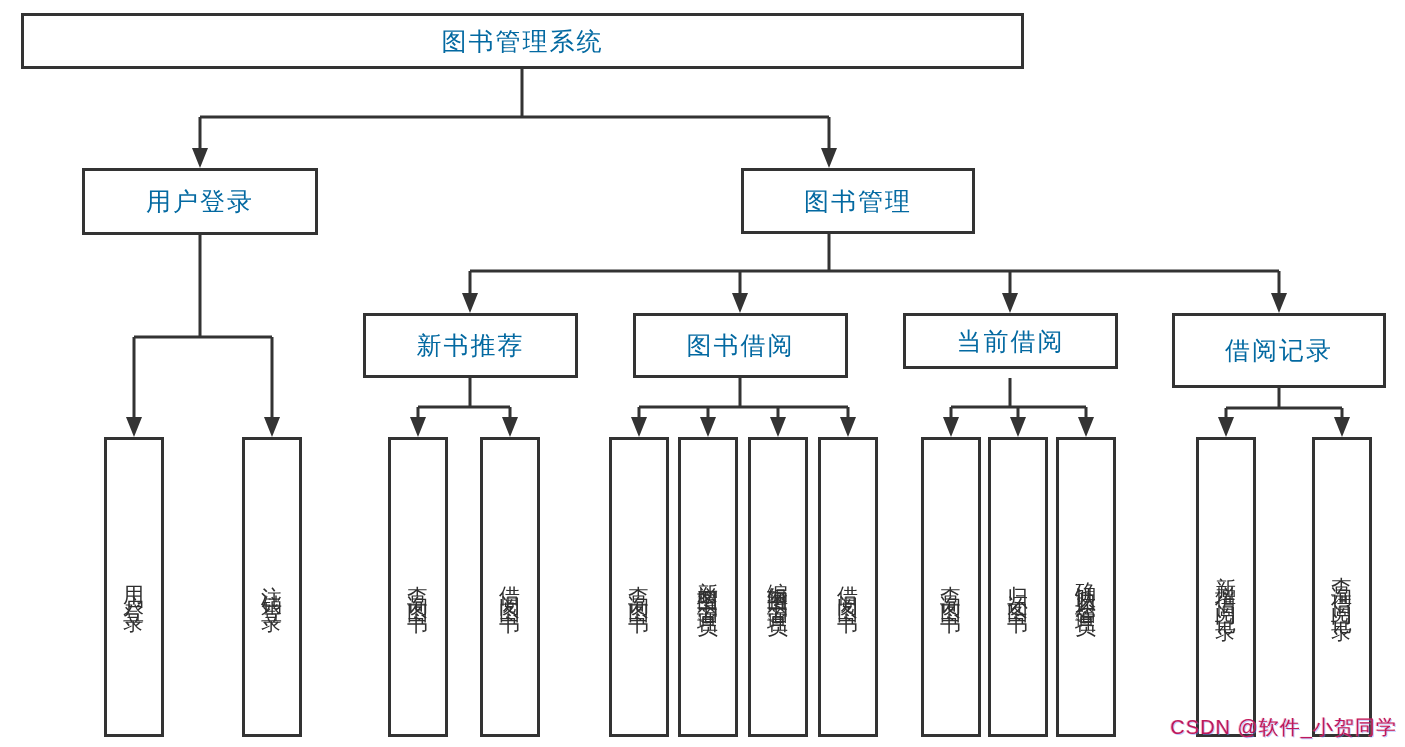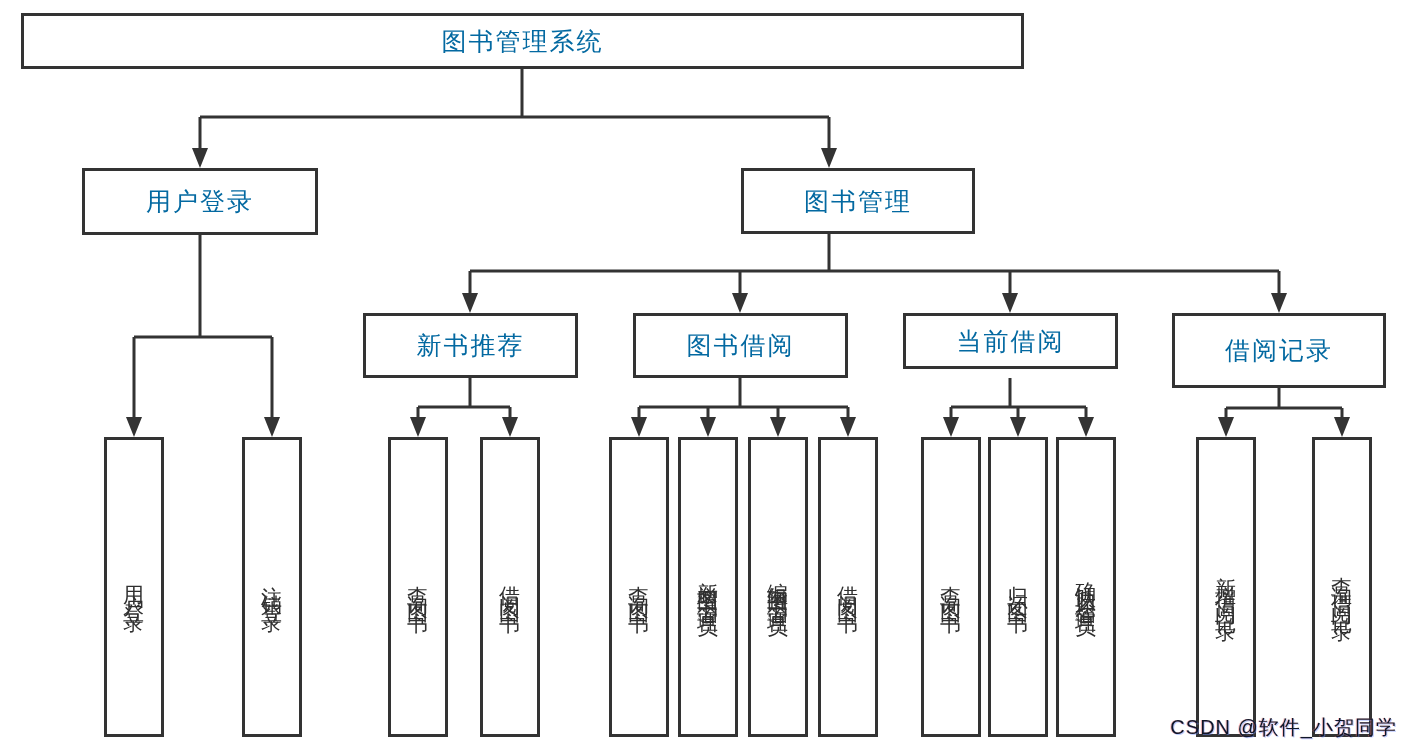--- a/index.html
+++ b/index.html
@@ -50,21 +50,21 @@
     white-space: nowrap;
     color: #2f2f2f;
   }
   .leaf .vtext.long { letter-spacing: 5px; }
   .watermark {
     position: absolute;
     right: 8px;
     top: 714px;
     font-size: 20px;
     letter-spacing: 1px;
-    color: #0f172a;
+    color: #be185d;
     text-shadow: -1px 0 0 rgba(255, 120, 120, 0.45), 1px 1px 0 rgba(110, 140, 255, 0.45);
     z-index: 10;
     white-space: nowrap;
   }
 </style>
 </head>
 <body>
 
 <div class="canvas">
 

